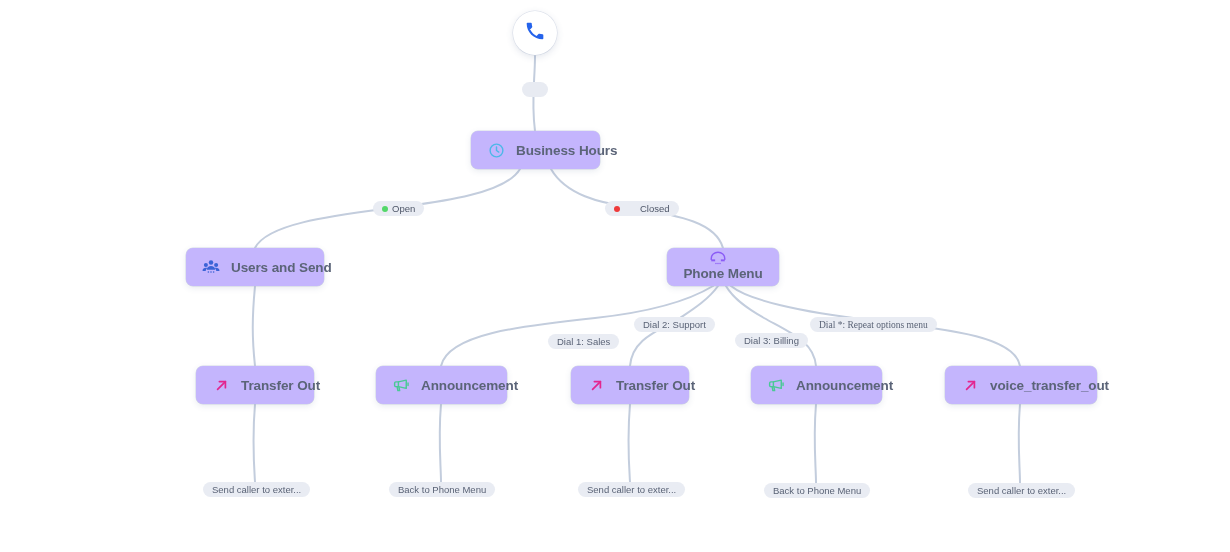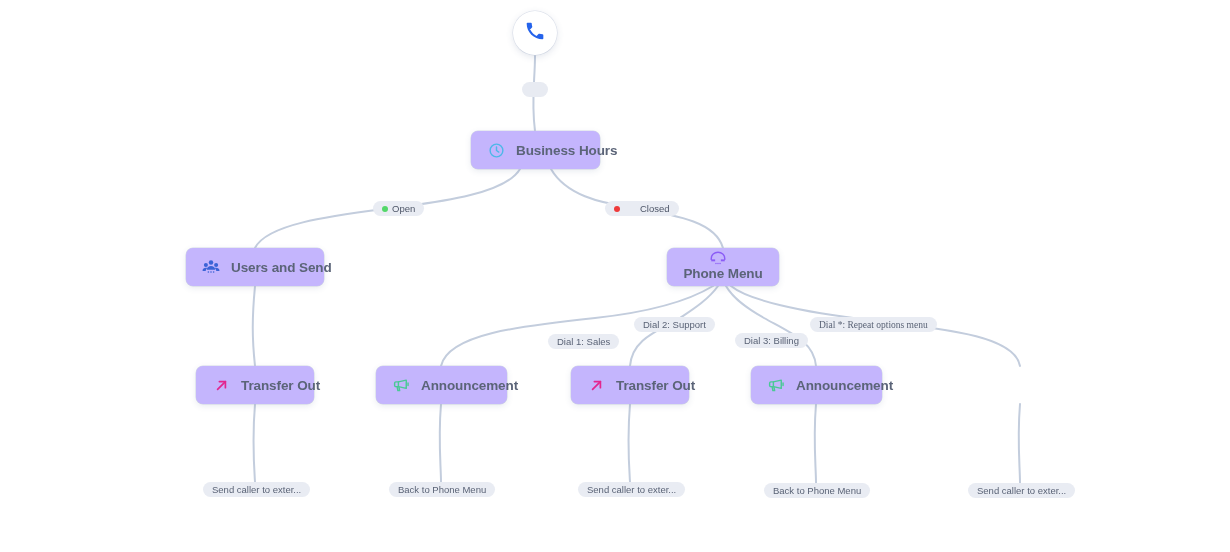--- a/index.html
+++ b/index.html
@@ -223,20 +223,29 @@
       <svg width="18" height="18" viewBox="0 0 24 24" fill="none" stroke="#49c995" stroke-width="1.9" stroke-linecap="round" stroke-linejoin="round" xmlns="http://www.w3.org/2000/svg">
         <path d="M19 5.5v11L8.5 14.2V7.8z"></path>
         <path d="M8.5 7.8H5.2A1.7 1.7 0 0 0 3.5 9.5v3a1.7 1.7 0 0 0 1.7 1.7h3.3"></path>
         <path d="M6.8 14.2l1 5.3h2.4l-.9-4.8"></path>
         <path d="M21.4 9.2v3.6"></path>
       </svg>
     </span>
     <span class="node-label">Announcement</span>
   </div>
 
+  <div class="node" style="left:945px; top:366px; width:152px;">
+    <span class="node-icon">
+      <svg width="17" height="17" viewBox="0 0 24 24" fill="none" stroke="#e3268f" stroke-width="2.4" stroke-linecap="round" stroke-linejoin="round" xmlns="http://www.w3.org/2000/svg">
+        <path d="M6.5 17.5 17.5 6.5"></path>
+        <path d="M9 6.5h8.5V15"></path>
+      </svg>
+    </span>
+    <span class="node-label">voice_transfer_out</span>
+  </div>
 
   <div class="edge-label" style="left:373px; top:201px;">
     <span class="dot" style="background:#53d769;"></span>
     <span>Open</span>
   </div>
 
   <div class="edge-label" style="left:605px; top:201px;gap:16px;">
     <span class="dot" style="background:#ee3a3a;"></span>
     <span>Closed</span>
   </div>

